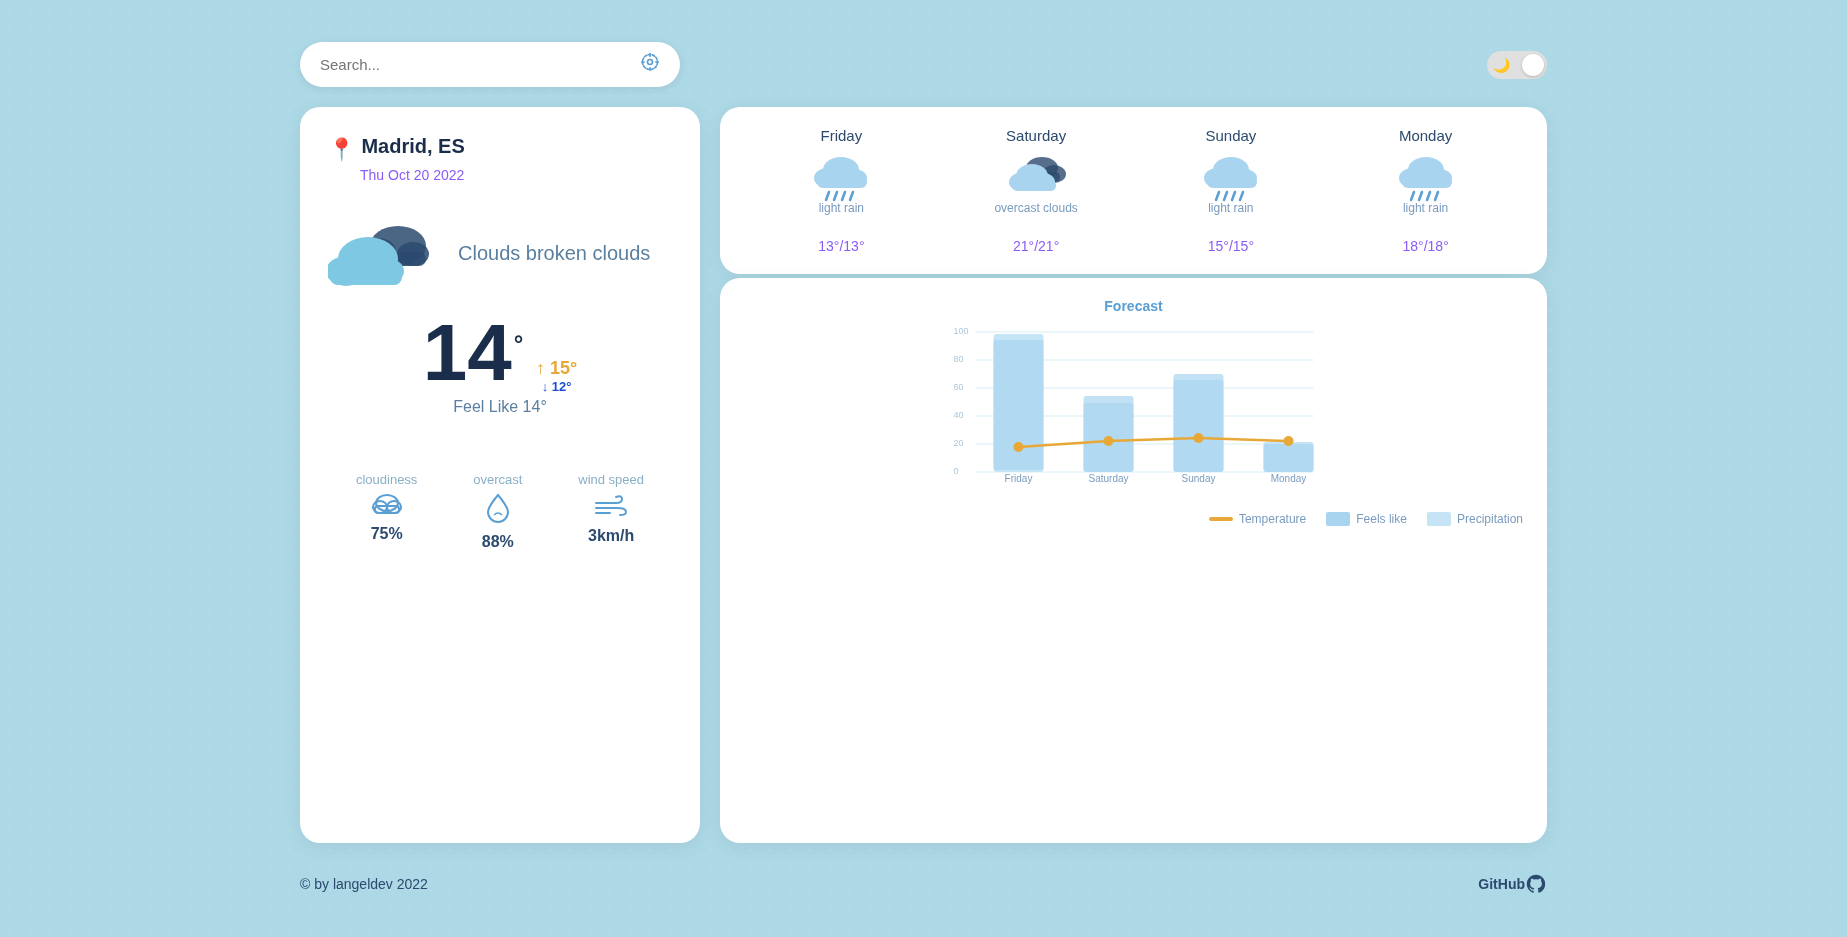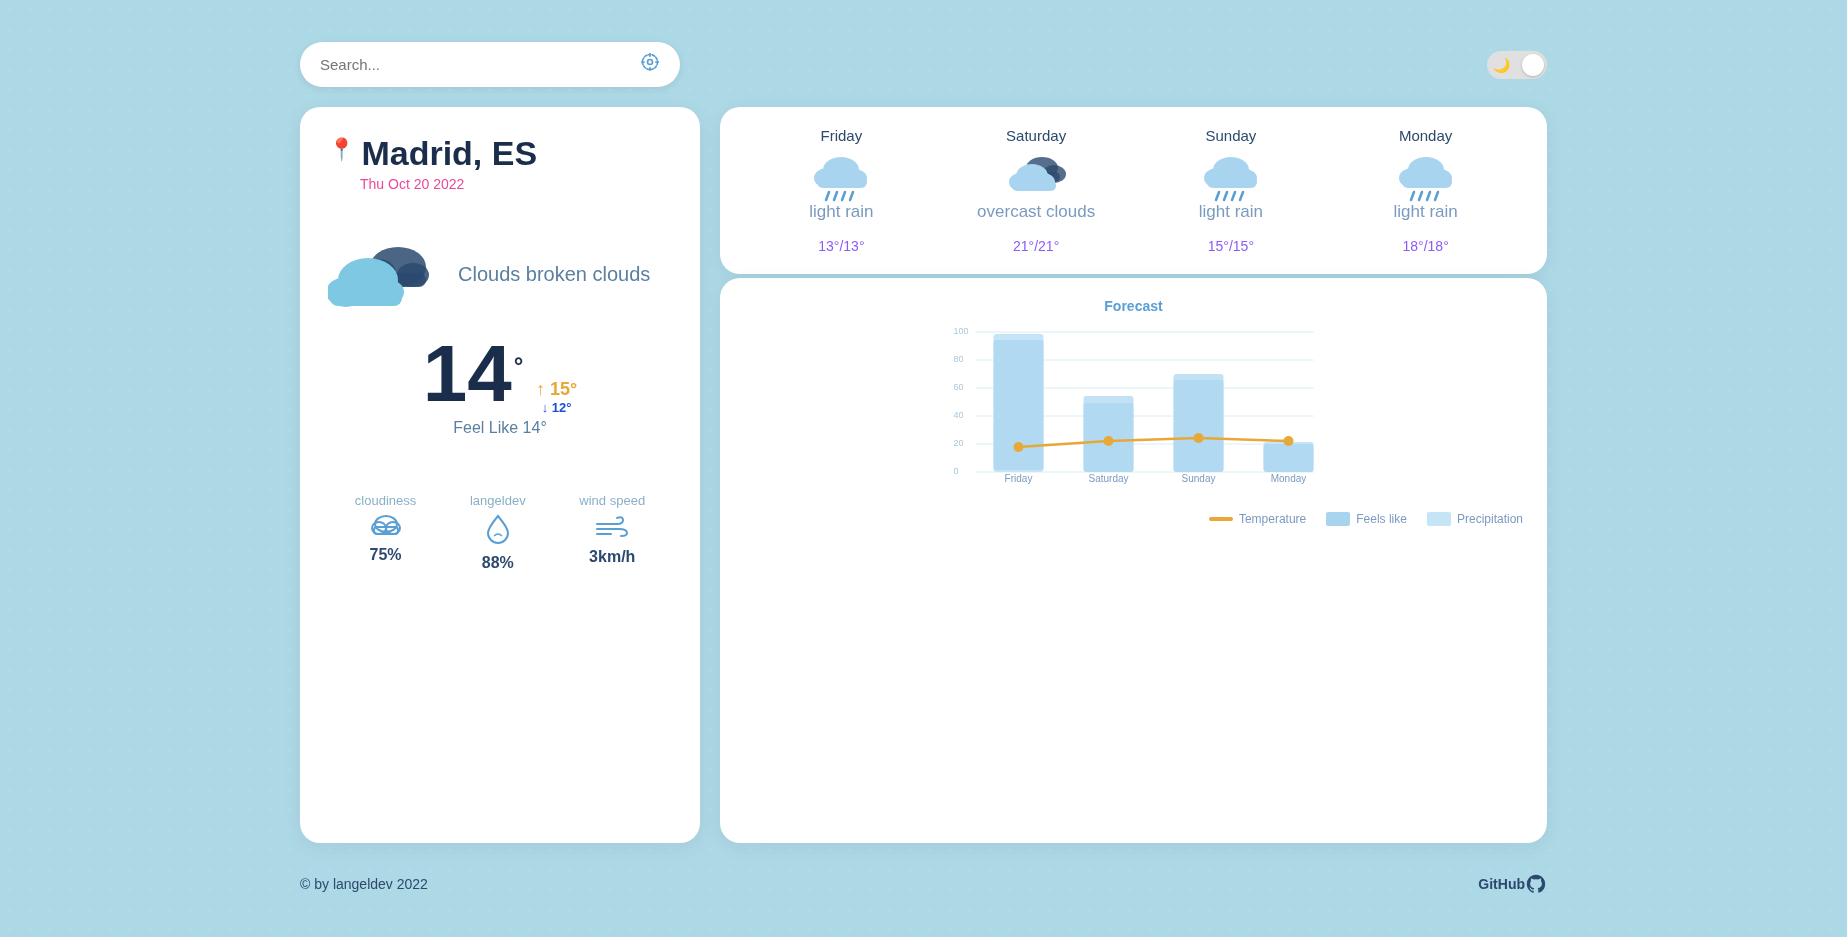--- a/index.html
+++ b/index.html
@@ -106,31 +106,31 @@
     }
 
     .location-pin {
       color: #2c4a6e;
       font-size: 22px;
       margin-right: 6px;
       margin-top: 2px;
     }
 
     .city-name {
-      font-size: 34px;
+      font-size: 20px;
       font-weight: 700;
       color: #1a2d4a;
       line-height: 1.1;
     }
 
     .city-date {
       font-size: 14px;
-      color: #ec4899;
+      color: #8b5cf6;
       margin-left: 32px;
-      margin-bottom: 32px;
+      margin-bottom: 20px;
     }
 
     .weather-main {
       display: flex;
       align-items: center;
       margin-bottom: 10px;
       padding: 10px 0;
     }
 
     .cloud-icon-main {
@@ -279,21 +279,21 @@
     }
 
     .forecast-day-name {
       font-size: 15px;
       color: #2c4a6e;
       font-weight: 500;
       margin-bottom: 10px;
     }
 
     .forecast-condition {
-      font-size: 17px;
+      font-size: 12px;
       color: #7a9bbf;
       margin-bottom: 8px;
       min-height: 30px;
       line-height: 1.4;
     }
 
     .forecast-temps {
       font-size: 14px;
       color: #8b5cf6;
       font-weight: 500;
@@ -449,21 +449,21 @@
             <svg width="30" height="22" viewBox="0 0 30 22">
               <ellipse cx="15" cy="10" rx="11" ry="8" fill="none" stroke="#5a9fd4" stroke-width="2"></ellipse>
               <ellipse cx="8" cy="14" rx="7" ry="6" fill="none" stroke="#5a9fd4" stroke-width="2"></ellipse>
               <ellipse cx="22" cy="14" rx="7" ry="6" fill="none" stroke="#5a9fd4" stroke-width="2"></ellipse>
               <rect x="3" y="13" width="24" height="7" fill="none" stroke="#5a9fd4" stroke-width="2" rx="3"></rect>
             </svg>
           </div>
           <div class="stat-value">75%</div>
         </div>
         <div class="stat-item">
-          <div class="stat-label">langeldev</div>
+          <div class="stat-label">overcast</div>
           <div class="stat-icon">
             <svg width="24" height="30" viewBox="0 0 24 30">
               <path d="M12 2 C12 2 2 14 2 19 a10 10 0 0 0 20 0 C22 14 12 2 12 2Z" fill="none" stroke="#5a9fd4" stroke-width="2"></path>
               <path d="M8 22 Q12 18 16 22" stroke="#5a9fd4" stroke-width="1.5" fill="none"></path>
             </svg>
           </div>
           <div class="stat-value">88%</div>
         </div>
         <div class="stat-item">
           <div class="stat-label">wind speed</div>

